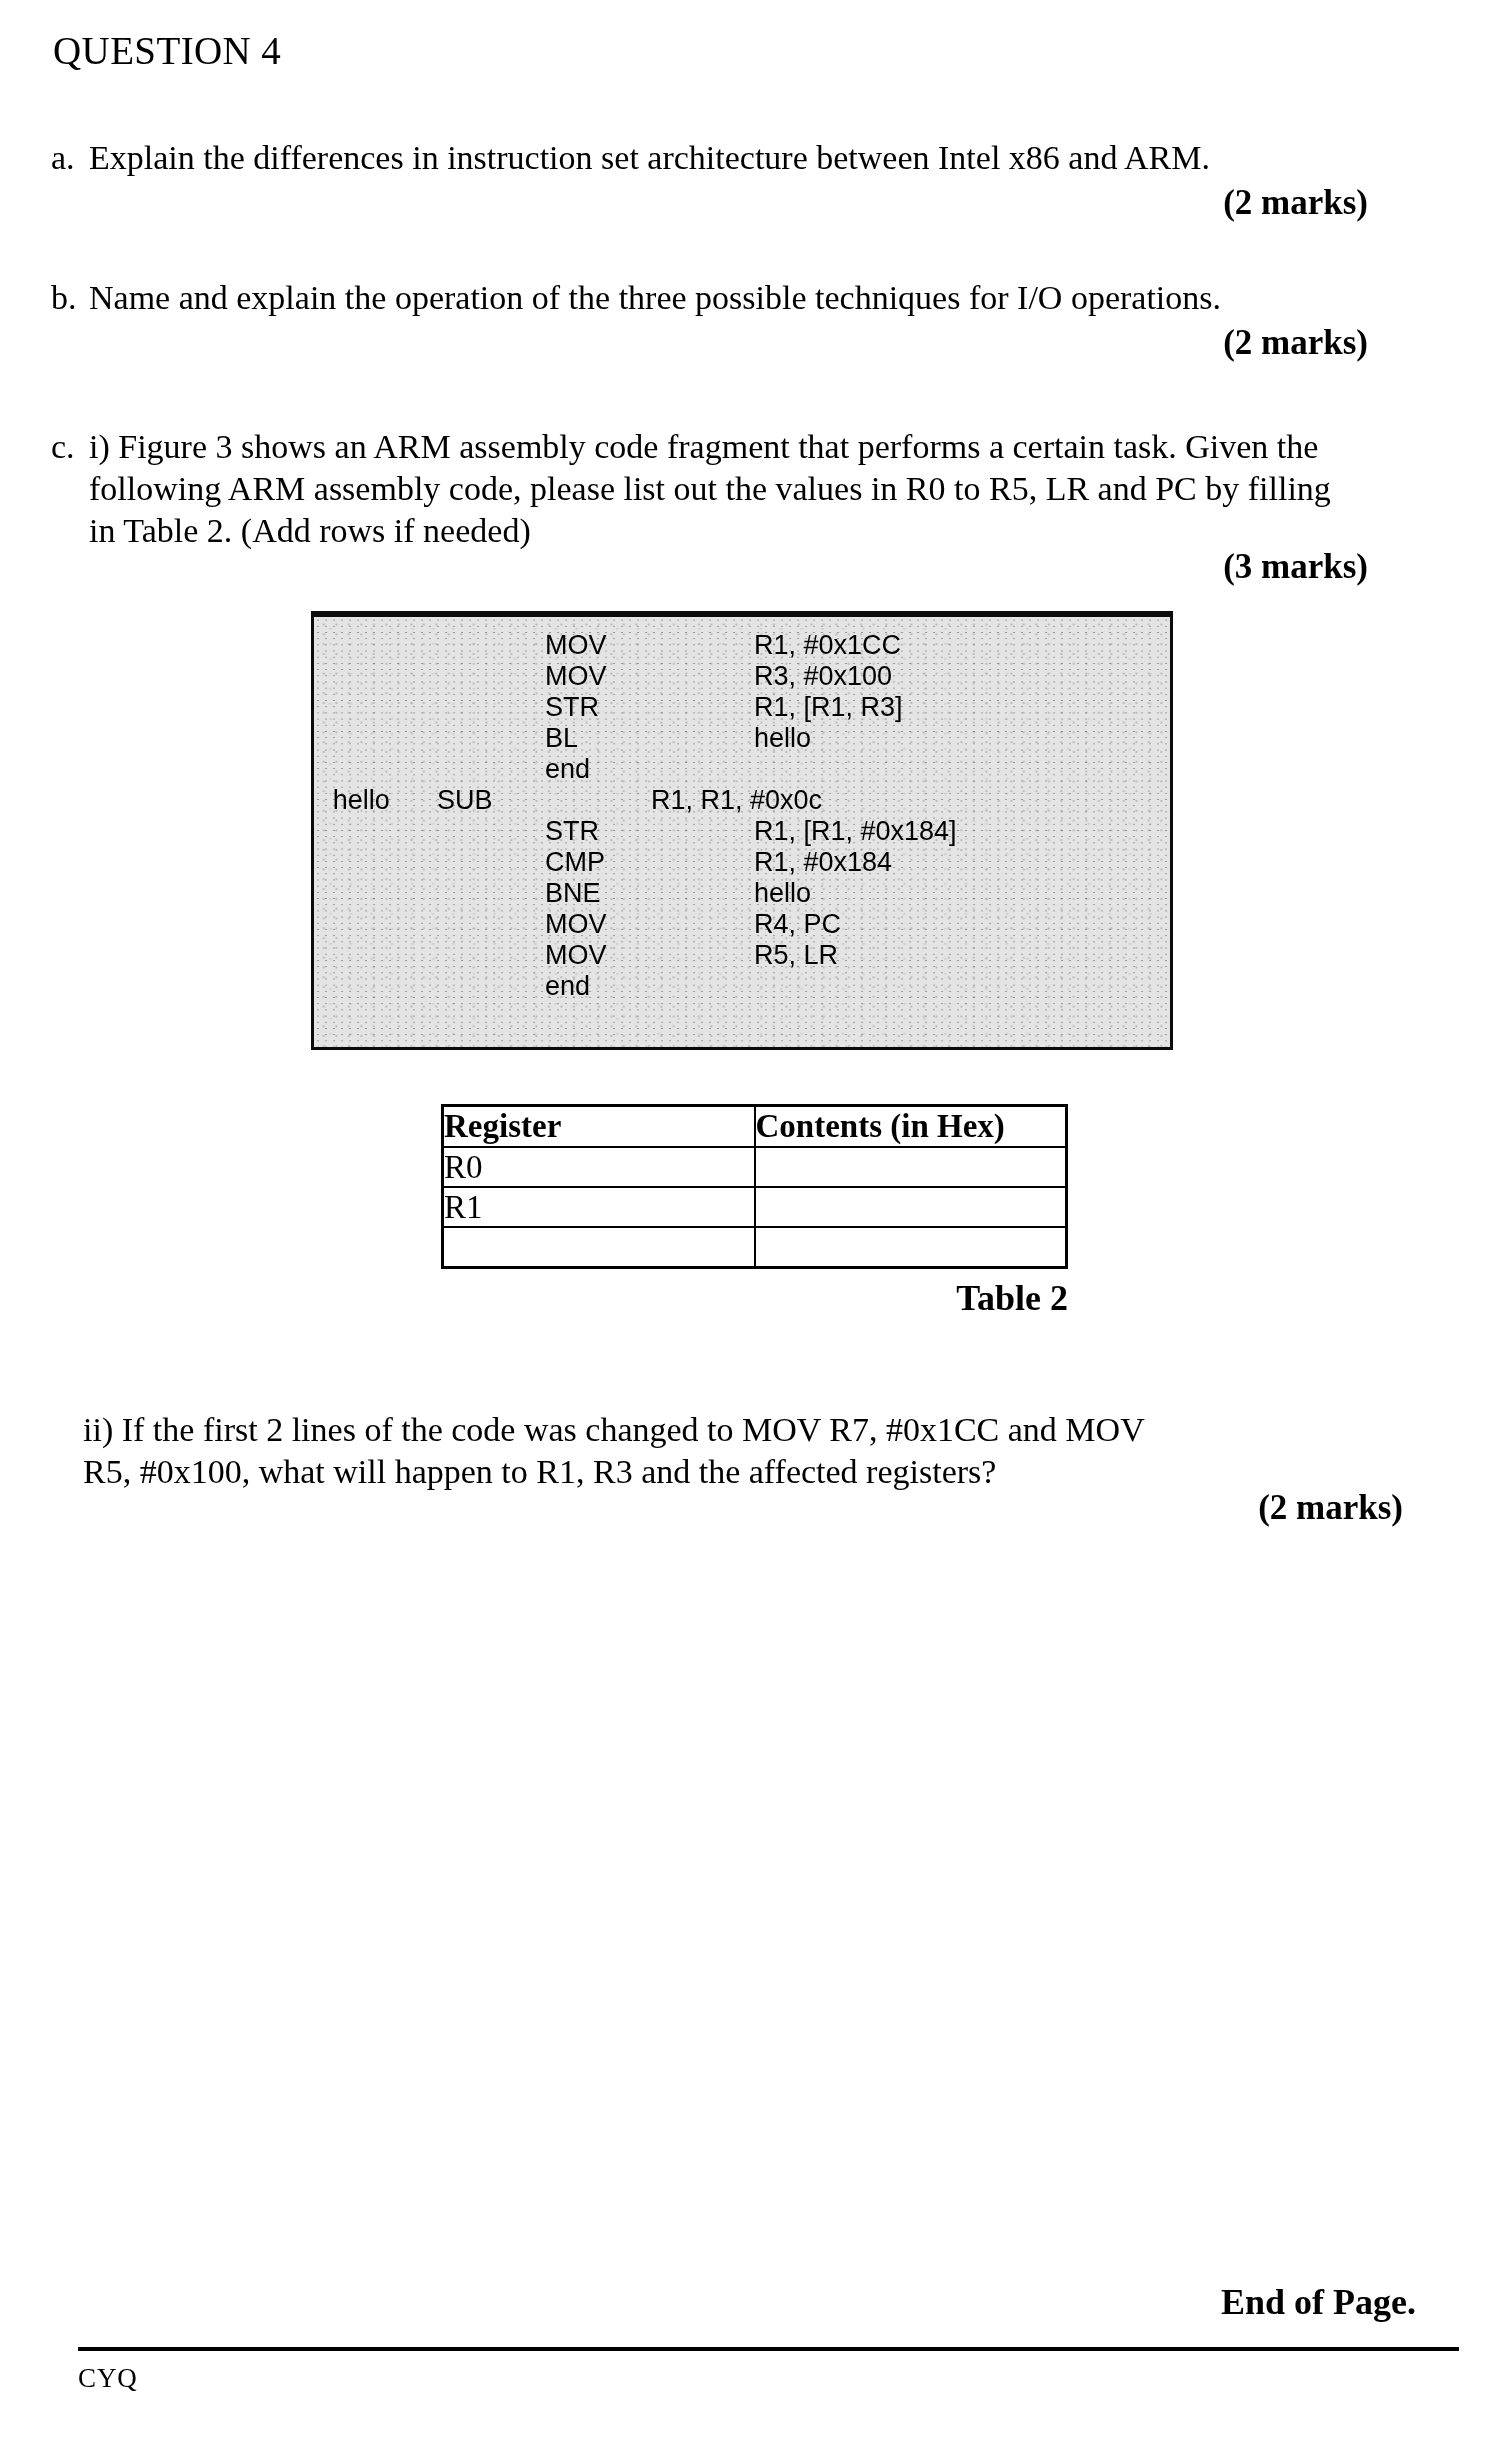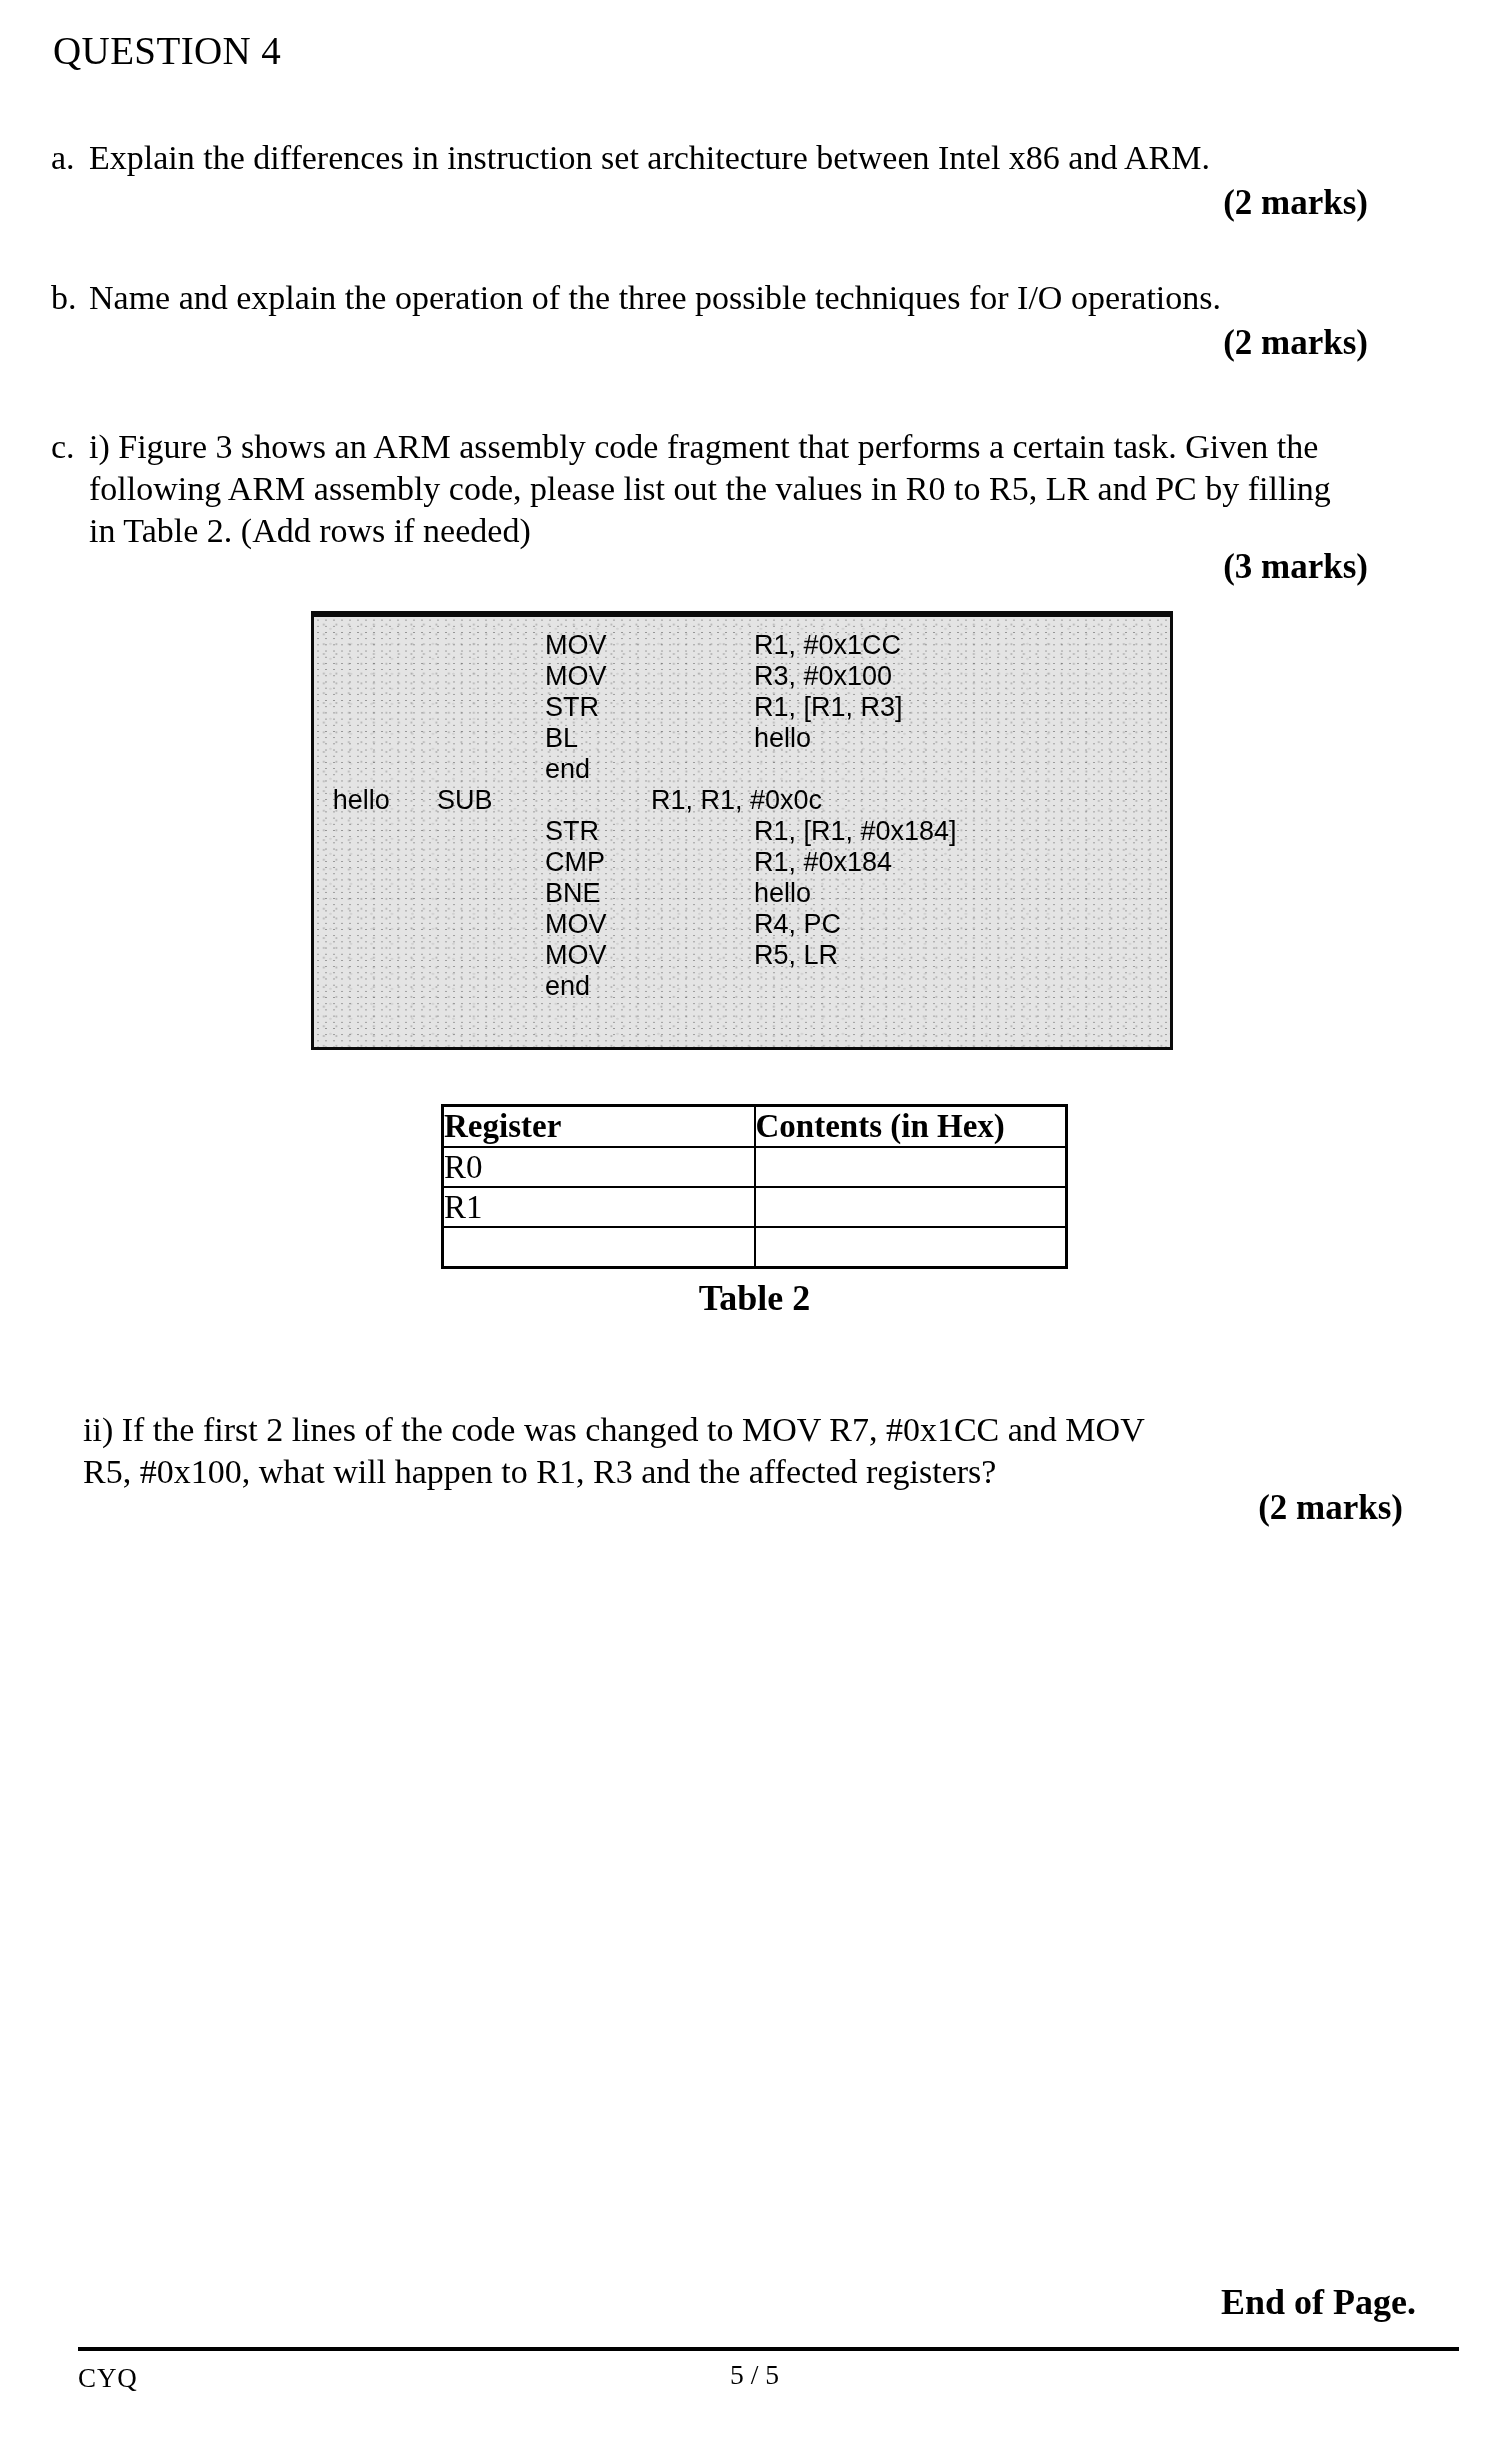--- a/index.html
+++ b/index.html
@@ -75,21 +75,21 @@
   .reg-table th, .reg-table td {
     border:2.7px solid #000;
     text-align:left; vertical-align:middle;
     font-size:33px; padding:0;
   }
   .reg-table th { font-weight:bold; height:39px; }
   .reg-table td { height:38px; font-weight:normal; }
   .reg-table { border:3.6px solid #000; }
   .table-caption {
     position:absolute; top:1277px; left:441px; width:627px;
-    text-align:center; font-size:36px; font-weight:bold;
+    text-align:right; font-size:36px; font-weight:bold;
   }
 
   
   .end-note {
     position:absolute; top:2281px; right:93px;
     font-size:36px; font-weight:bold;
   }
   .footer-rule {
     position:absolute; top:2347px; left:78px;
     width:1381px; height:4.4px; background:#000;
@@ -214,16 +214,15 @@
       </tbody>
   </table>
   <div class="table-caption">Table 2</div>
 
   <div id="q-cii">ii) If the first 2 lines of the code was changed to MOV R7, #0x1CC and MOV R5, #0x100, what will happen to R1, R3 and the affected registers?</div>
   <div class="marks" id="q-cii-marks">(2 marks)</div>
 
   <div class="end-note">End of Page.</div>
   <div class="footer-rule"></div>
   <div class="footer-author">CYQ</div>
-  <div class="footer-page">5 / 5</div>
 
 </div>
 
 
 </body></html>

